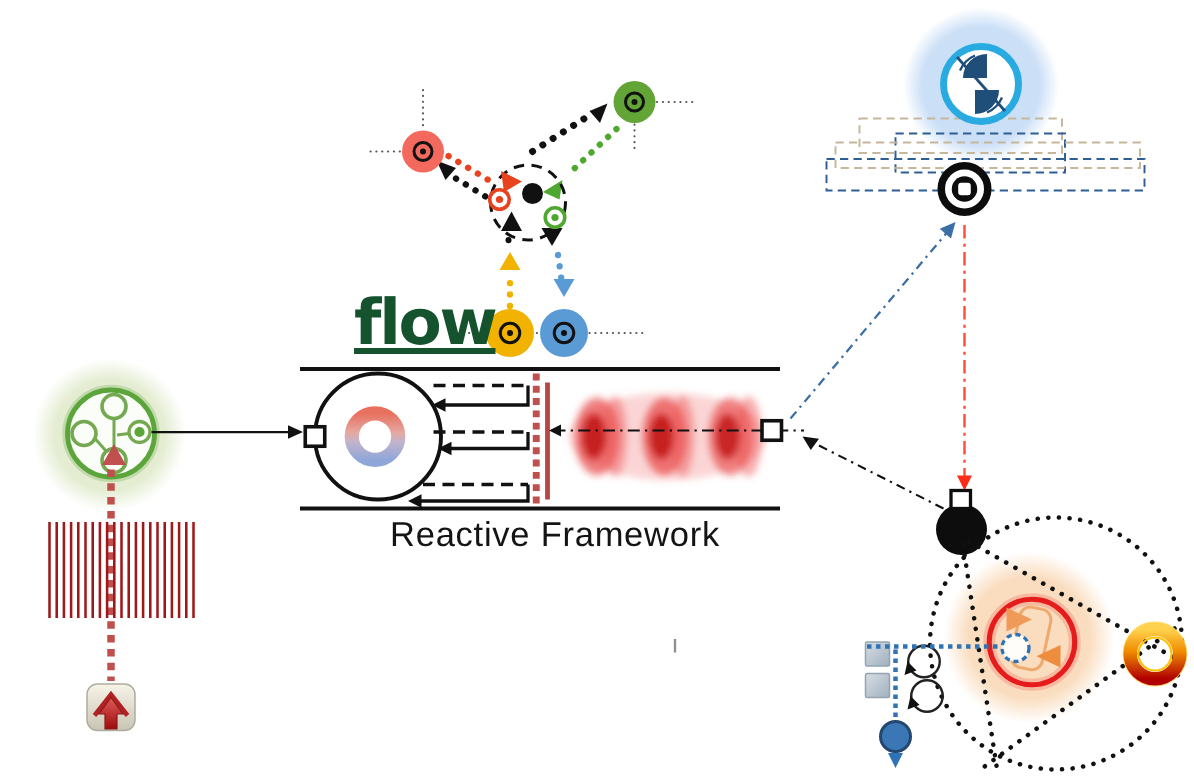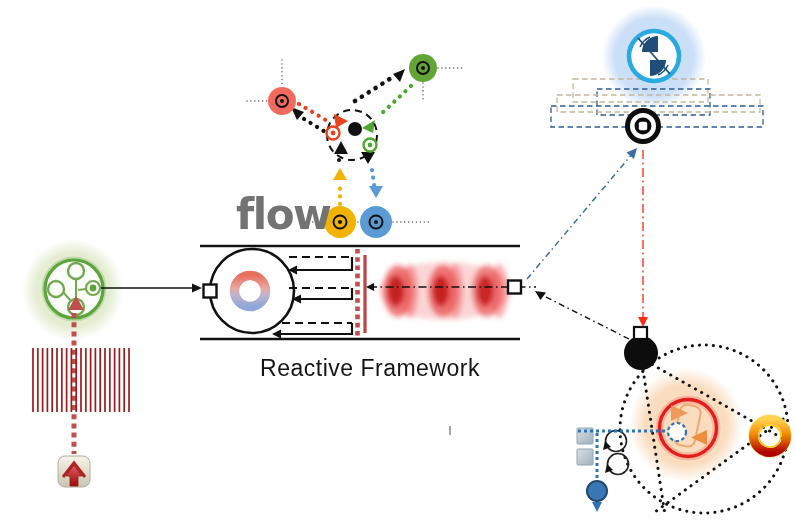--- a/index.html
+++ b/index.html
@@ -1,23 +1,23 @@
 <!DOCTYPE html>
 <html><head>
 <meta charset="utf-8">
 <style>
   html,body{margin:0;padding:0;background:#fff;}
   #stage{position:relative;width:796px;height:520px;background:#fff;overflow:hidden;
          font-family:"Liberation Sans",sans-serif;}
   #stage svg{position:absolute;left:0;top:0;}
   .flow-label{position:absolute;left:236px;top:194px;font-family:"DejaVu Sans",sans-serif;
-              font-weight:700;font-size:42px;letter-spacing:-1.5px;color:#737373;line-height:1;}
+              font-weight:700;font-size:42px;letter-spacing:-1.5px;color:#14532d;line-height:1;text-decoration:underline;}
   .rf-label{position:absolute;left:200px;top:343px;width:340px;text-align:center;
             font-family:"Liberation Sans",sans-serif;font-size:23px;color:#141414;
-            letter-spacing:.5px;line-height:26px;margin-top:12px;}
+            letter-spacing:.5px;line-height:26px;}
 </style>
 </head>
 <body>
 
 <div id="stage">
 
   <svg width="796" height="520" viewBox="0 0 796 520">
     <defs>
       <linearGradient id="donutGrad" x1="0" y1="0" x2="0" y2="1">
         <stop offset="0" stop-color="#E8705F"></stop>

